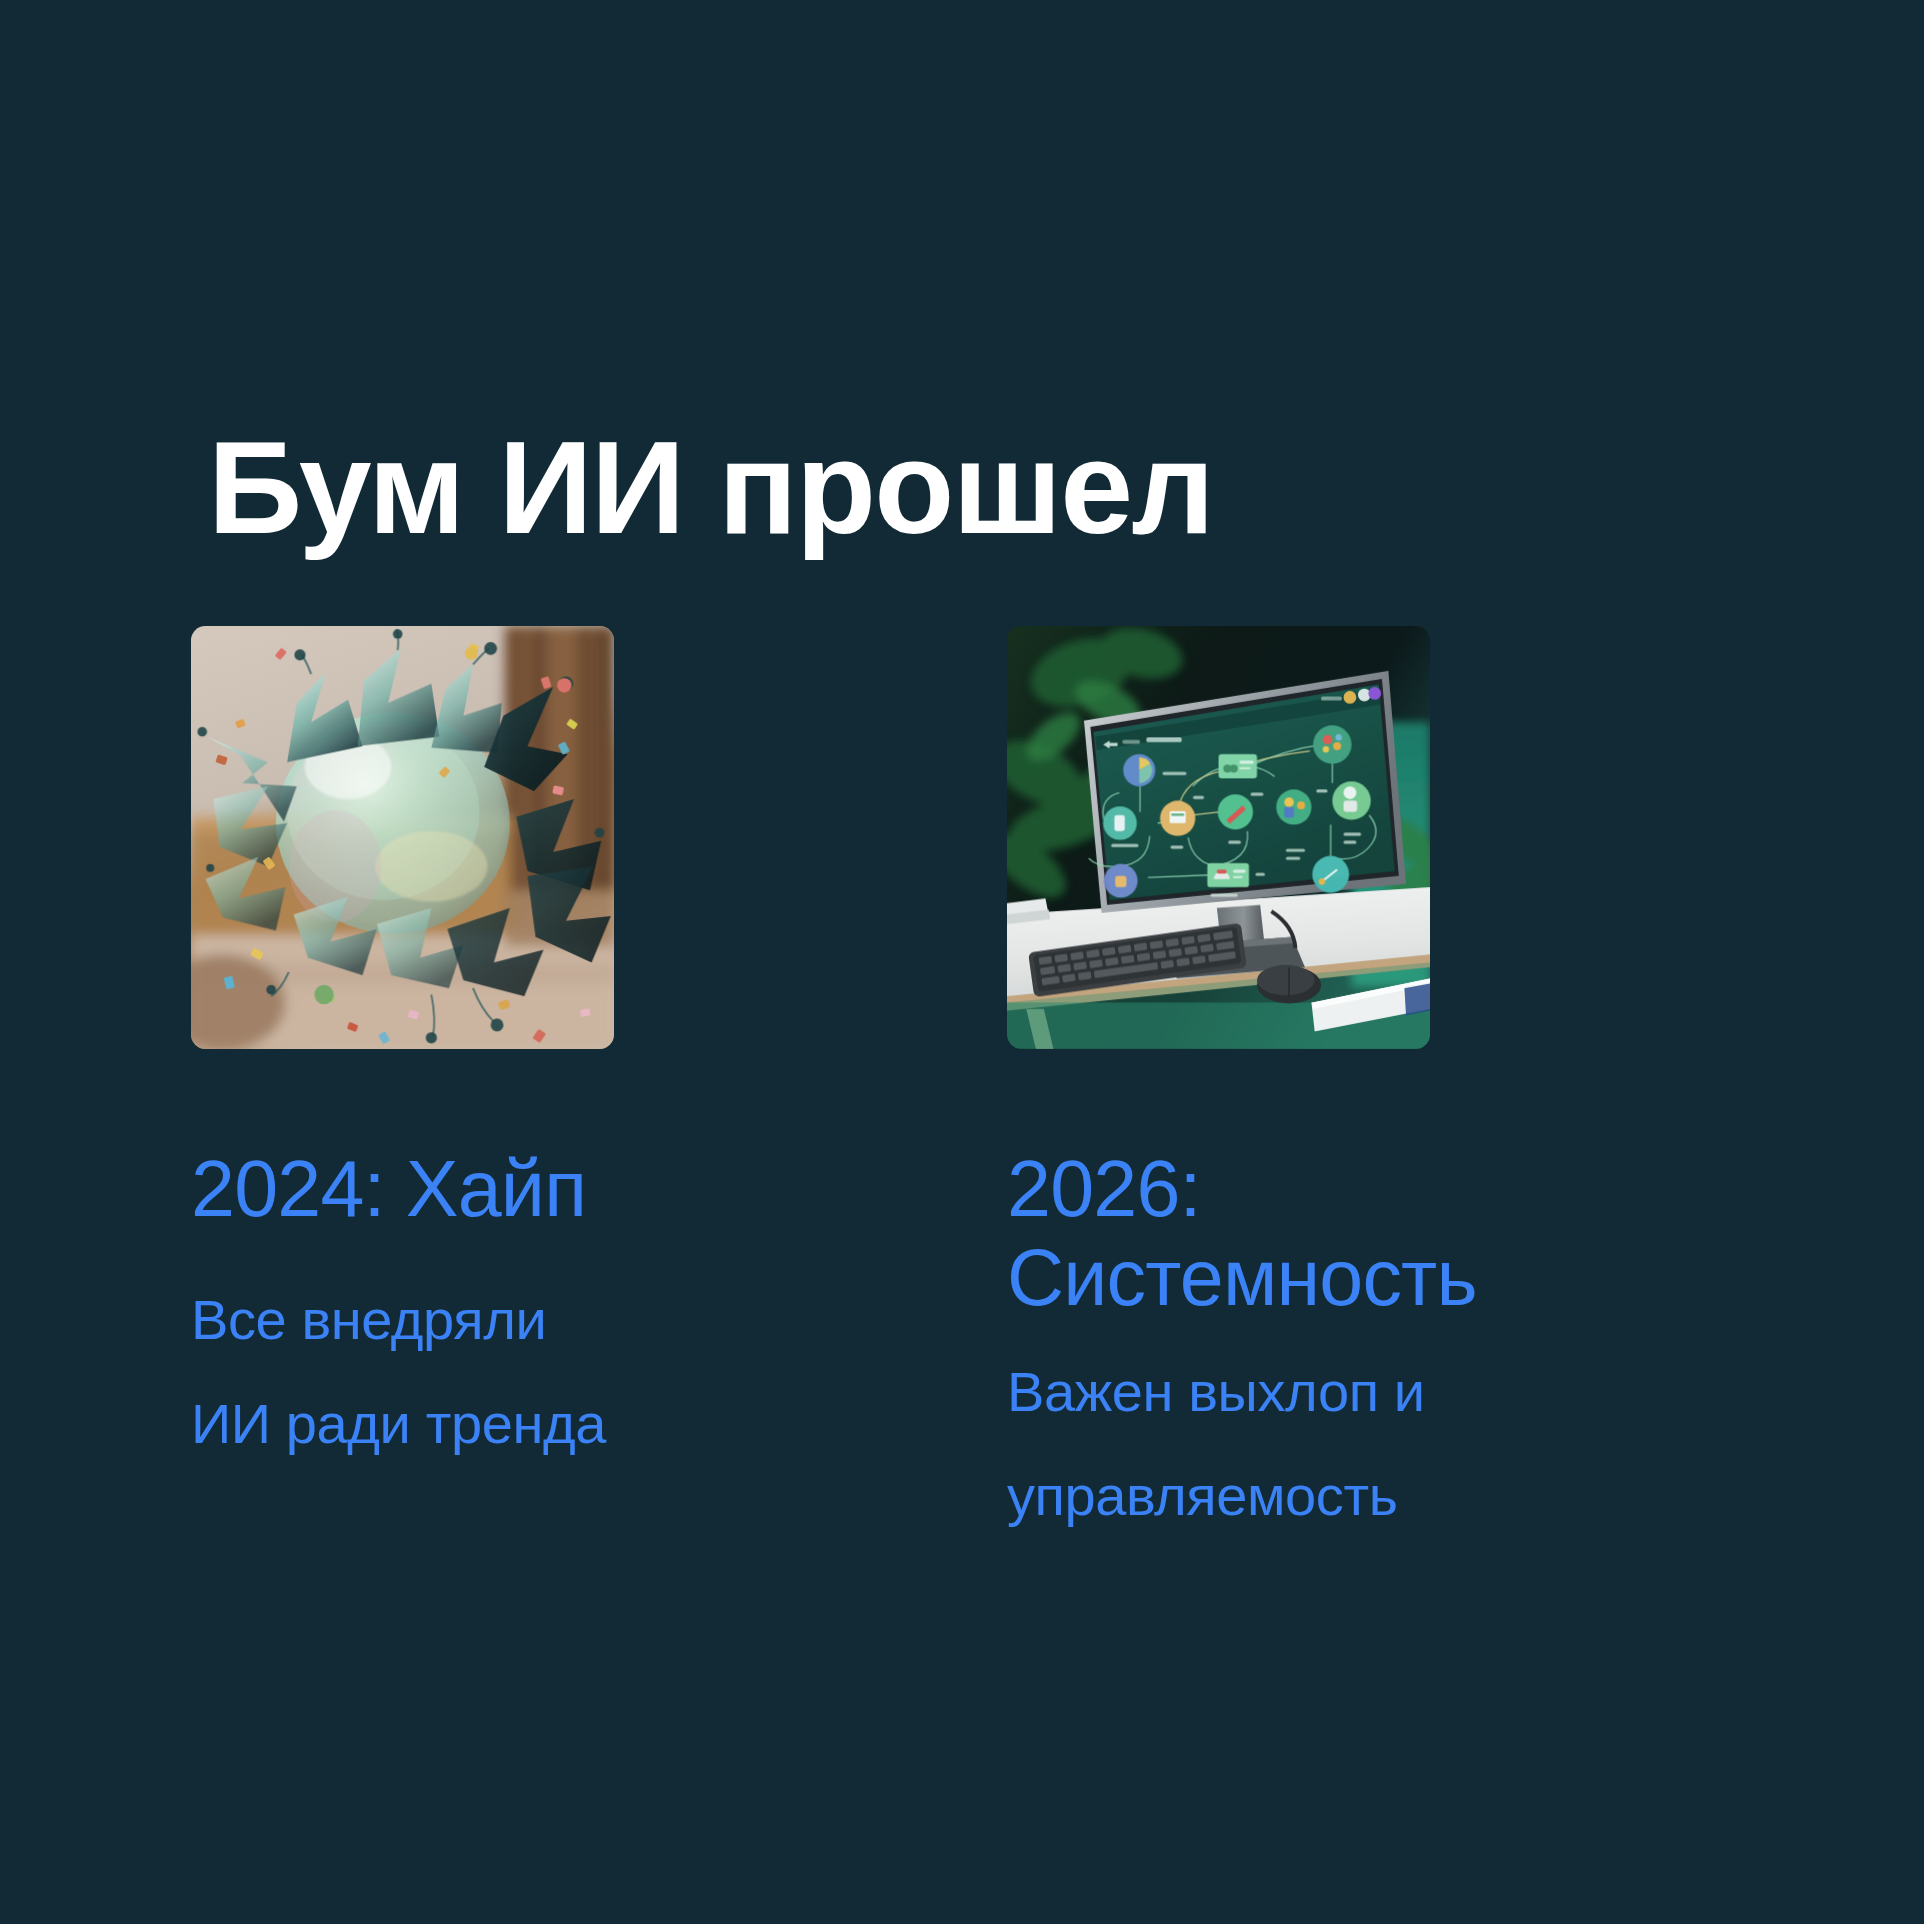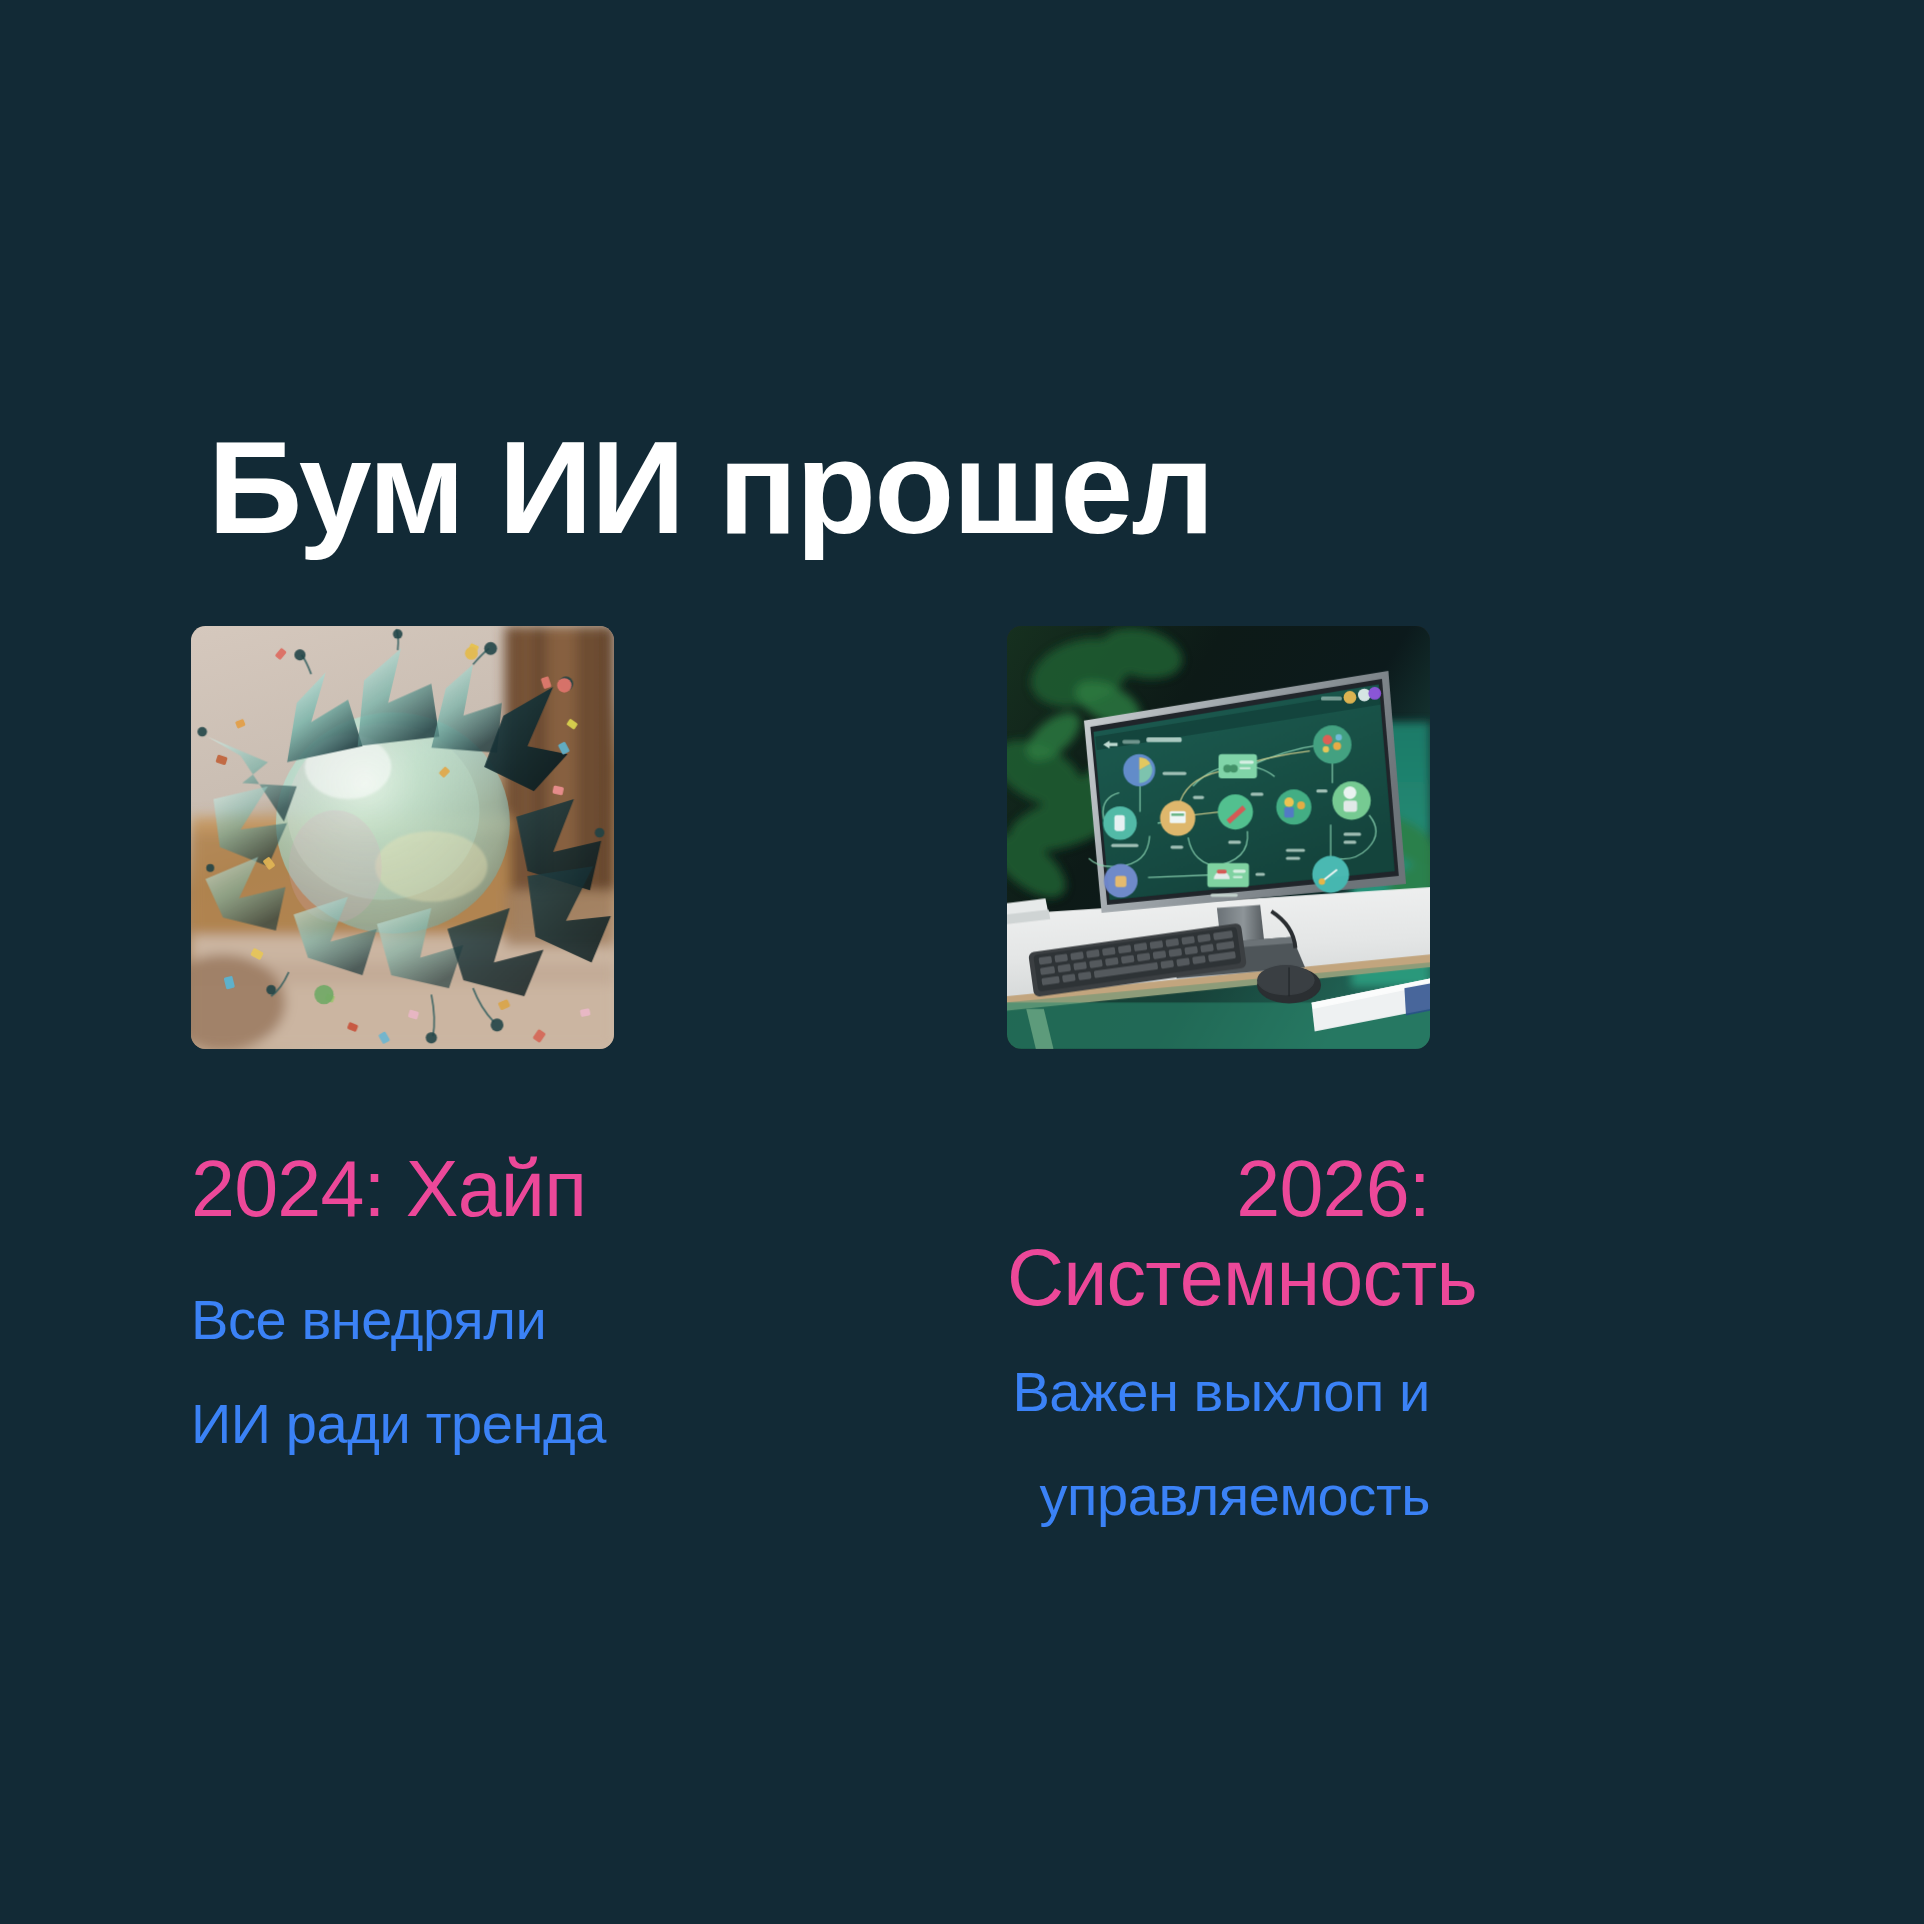--- a/index.html
+++ b/index.html
@@ -42,36 +42,36 @@
     left: 191px;
     top: 626px;
     width: 1543px;
   }
   .col {
     position: absolute;
     top: 0;
     width: 423px;
   }
   .col-left  { left: 0; }
-  .col-right { left: 816px; text-align: right; }
+  .col-right { left: 816px; }
 
   .thumb {
     width: 423px;
     height: 423px;
     border-radius: 14.4px;
     overflow: hidden;
     position: relative;
     background: #2a2a2a;
     display: block;
   }
   .thumb svg { display: block; width: 100%; height: 100%; }
 
   .subhead {
     margin-top: 95px;
-    color: #ec4899;
+    color: #3b82f6;
     font-size: 79px;
     line-height: 1.13;
     font-weight: 400;
     letter-spacing: -0.8px;
   }
   .body-text {
     margin-top: 35px;
     color: #3b82f6;
     font-size: 56px;
     line-height: 1.85;

